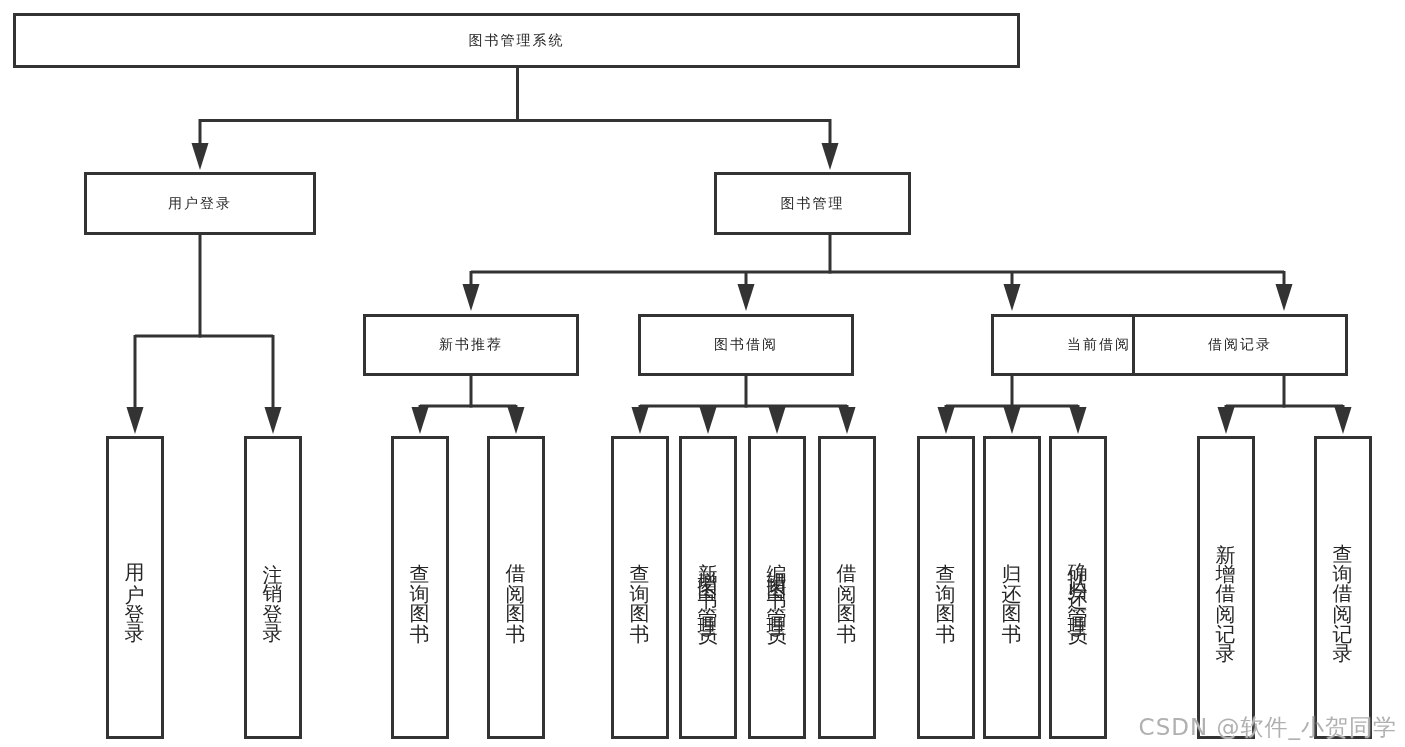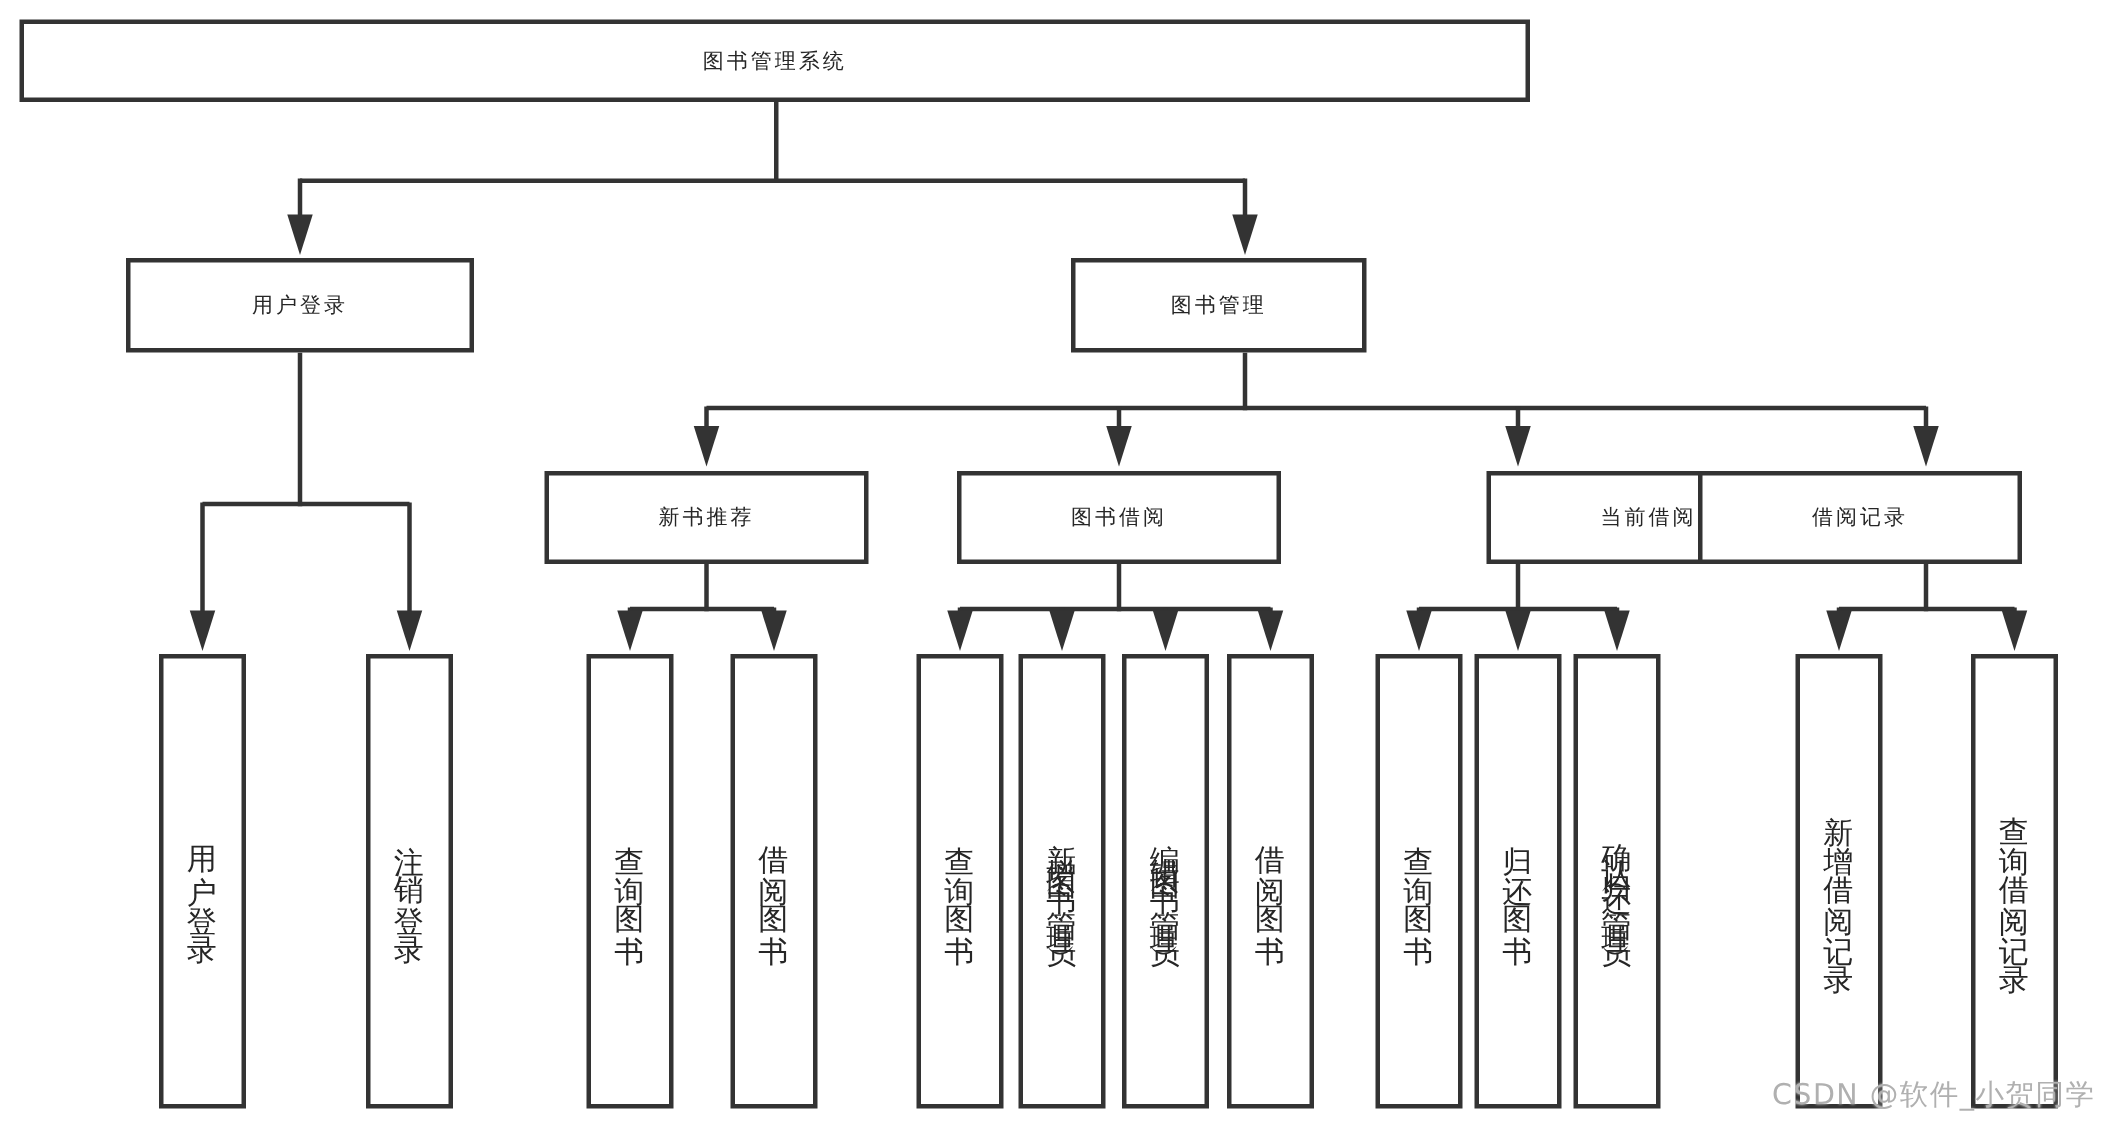--- a/index.html
+++ b/index.html
@@ -64,21 +64,21 @@
   .l-bb4 { left: 818px; }
   .l-cb1 { left: 917px; }
   .l-cb2 { left: 983px; }
   .l-cb3 { left: 1049px; }
   .l-br1 { left: 1197px; }
   .l-br2 { left: 1314px; }
   .watermark {
     position: absolute;
     right: 8px;
     bottom: 4px;
-    font-size: 19px;
+    font-size: 23px;
     color: #b0b0b0;
     z-index: 5;
     letter-spacing: 1px;
     white-space: nowrap;
     text-shadow: 0 0 2px #ffffff;
     margin-left: 12px;
   }
 </style>
 </head>
 <body>

